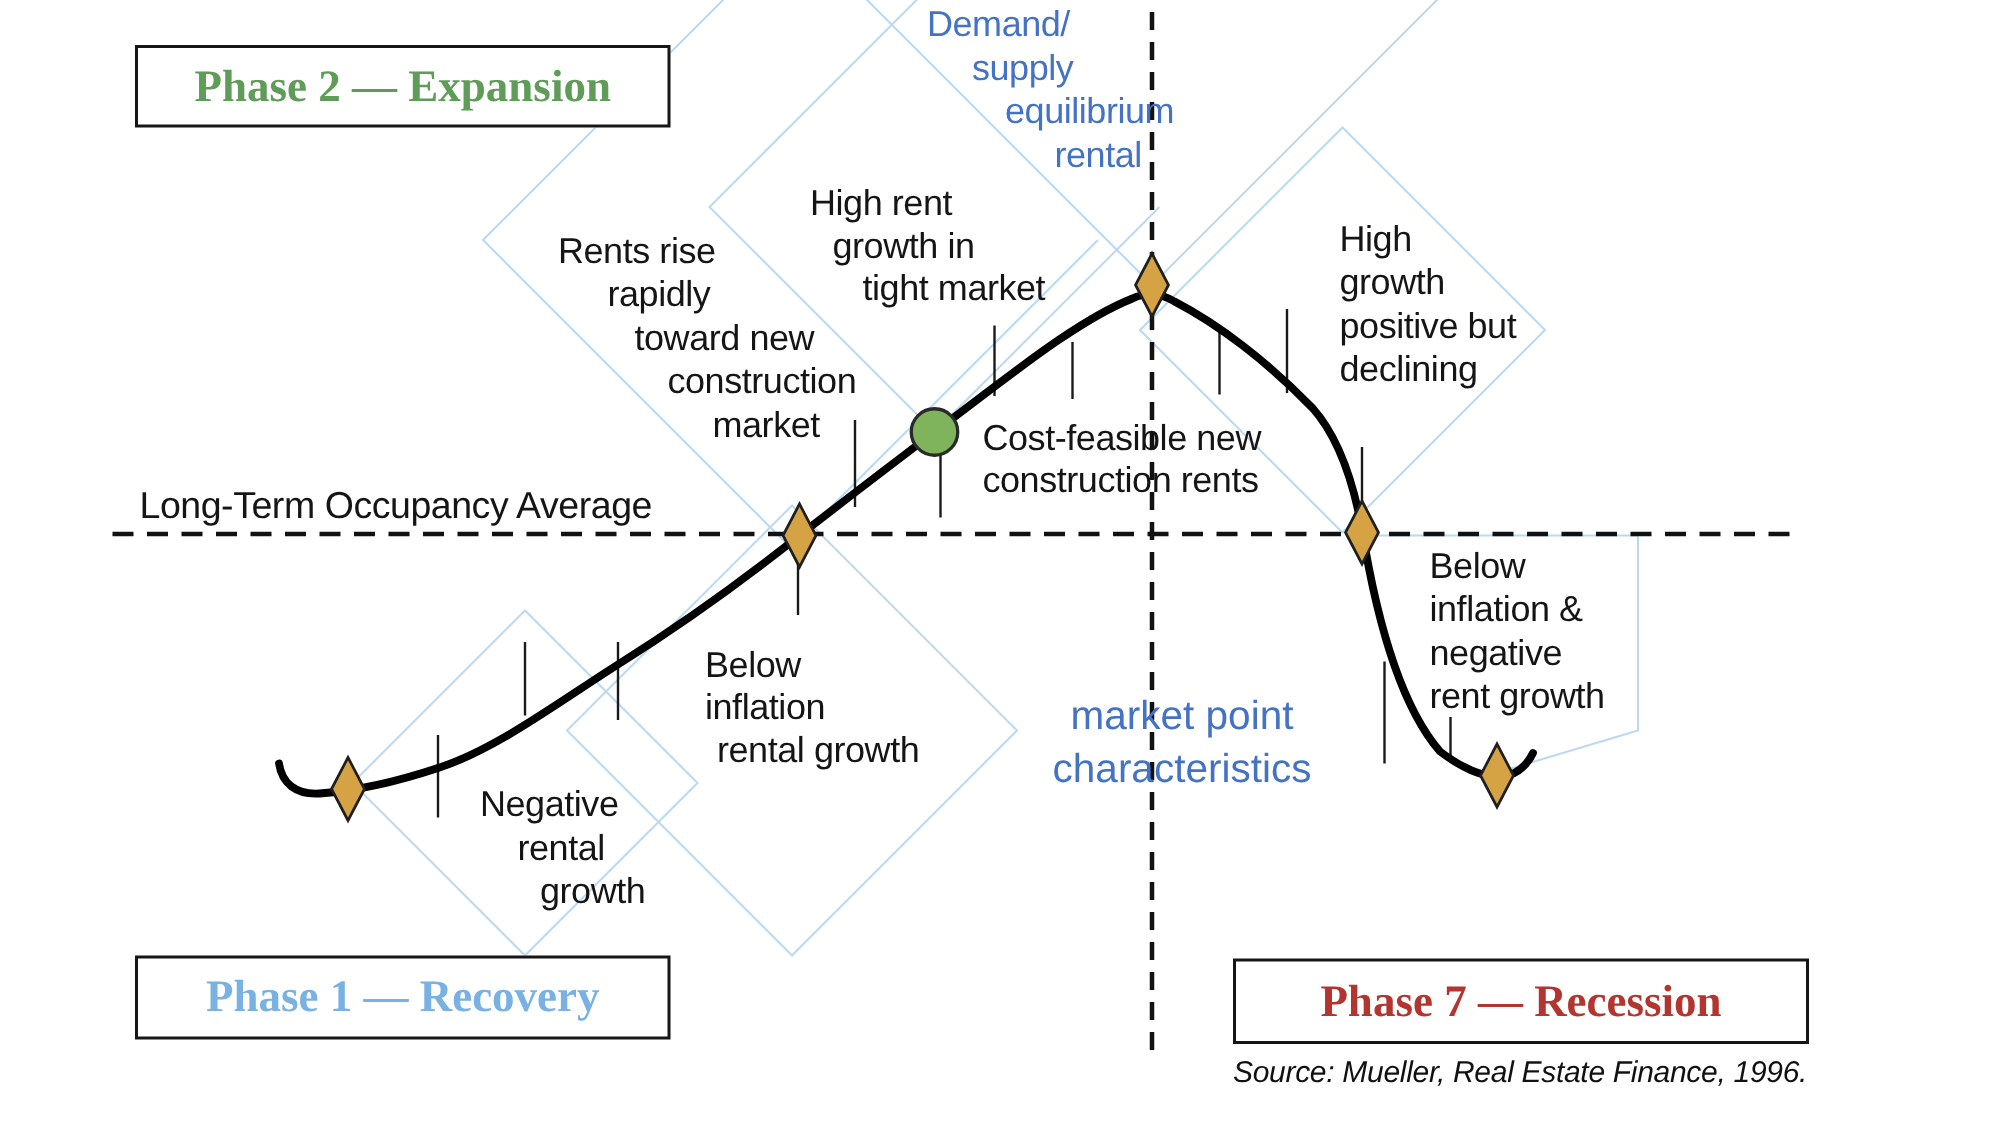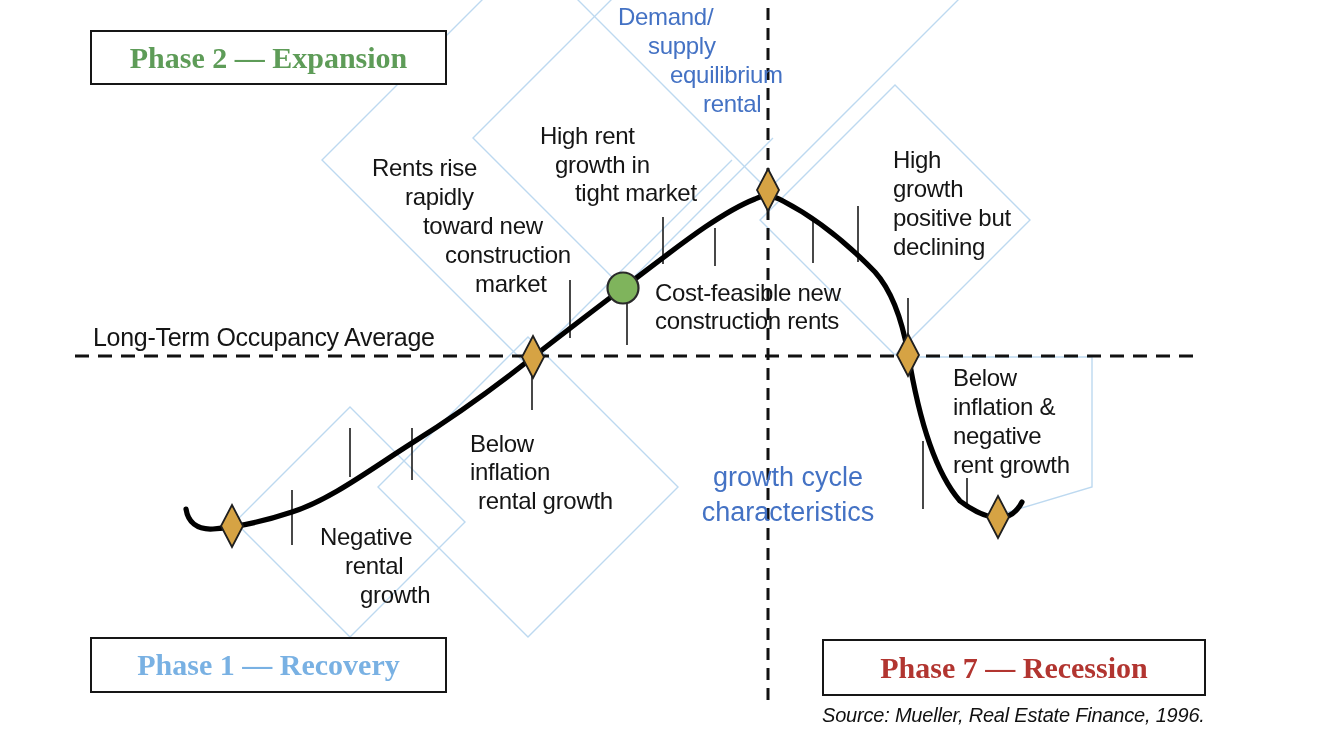--- a/index.html
+++ b/index.html
@@ -155,19 +155,19 @@
   </div>
 
   <div>
     <div class="ln" style="left:953px;top:365px;">Below</div>
     <div class="ln" style="left:953px;top:394px;">inflation &amp;</div>
     <div class="ln" style="left:953px;top:423px;">negative</div>
     <div class="ln" style="left:953px;top:452px;">rent growth</div>
   </div>
 
   <div class="physical">
-    <div>growth cycle</div>
+    <div>market point</div>
     <div>characteristics</div>
   </div>
 
   <div class="source">Source: Mueller, Real Estate Finance, 1996.</div>
 
 </div>
 
 </body></html>

